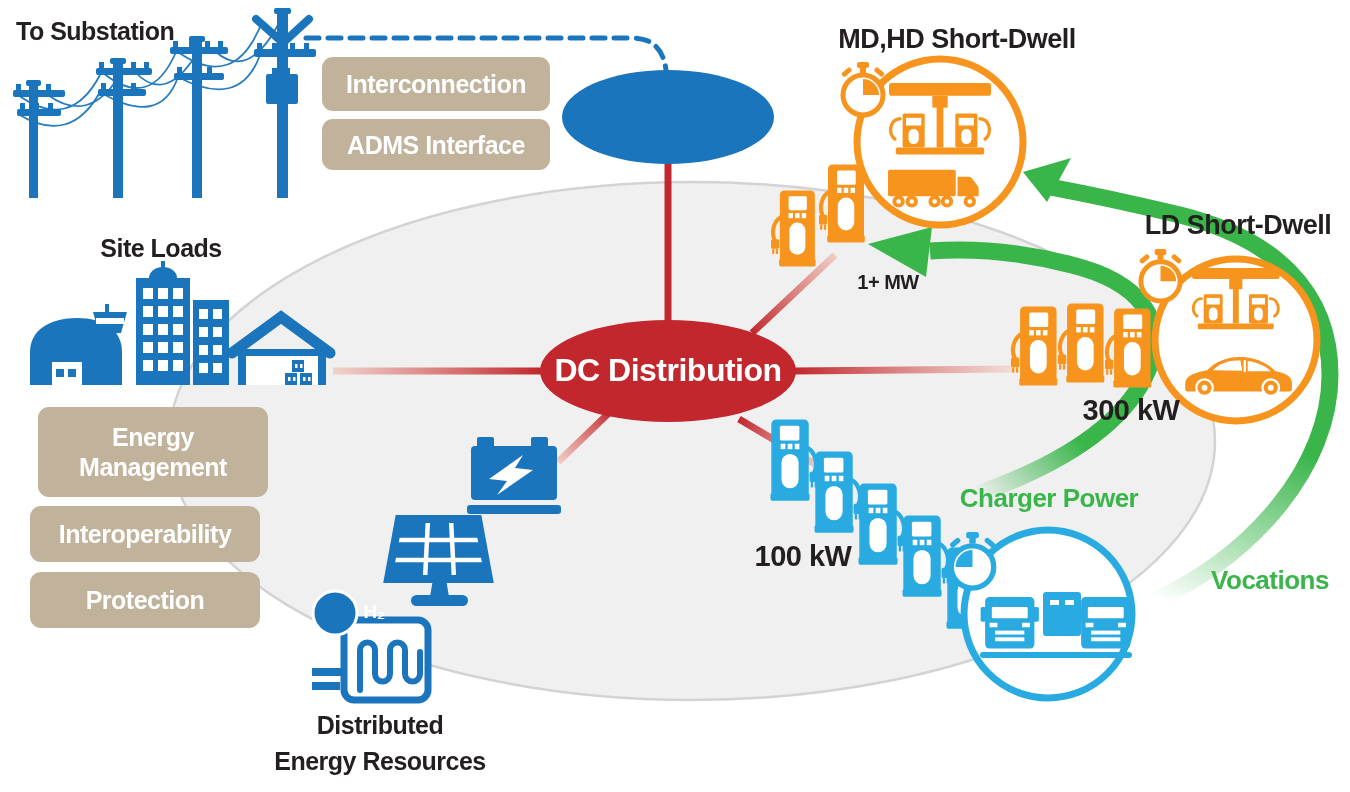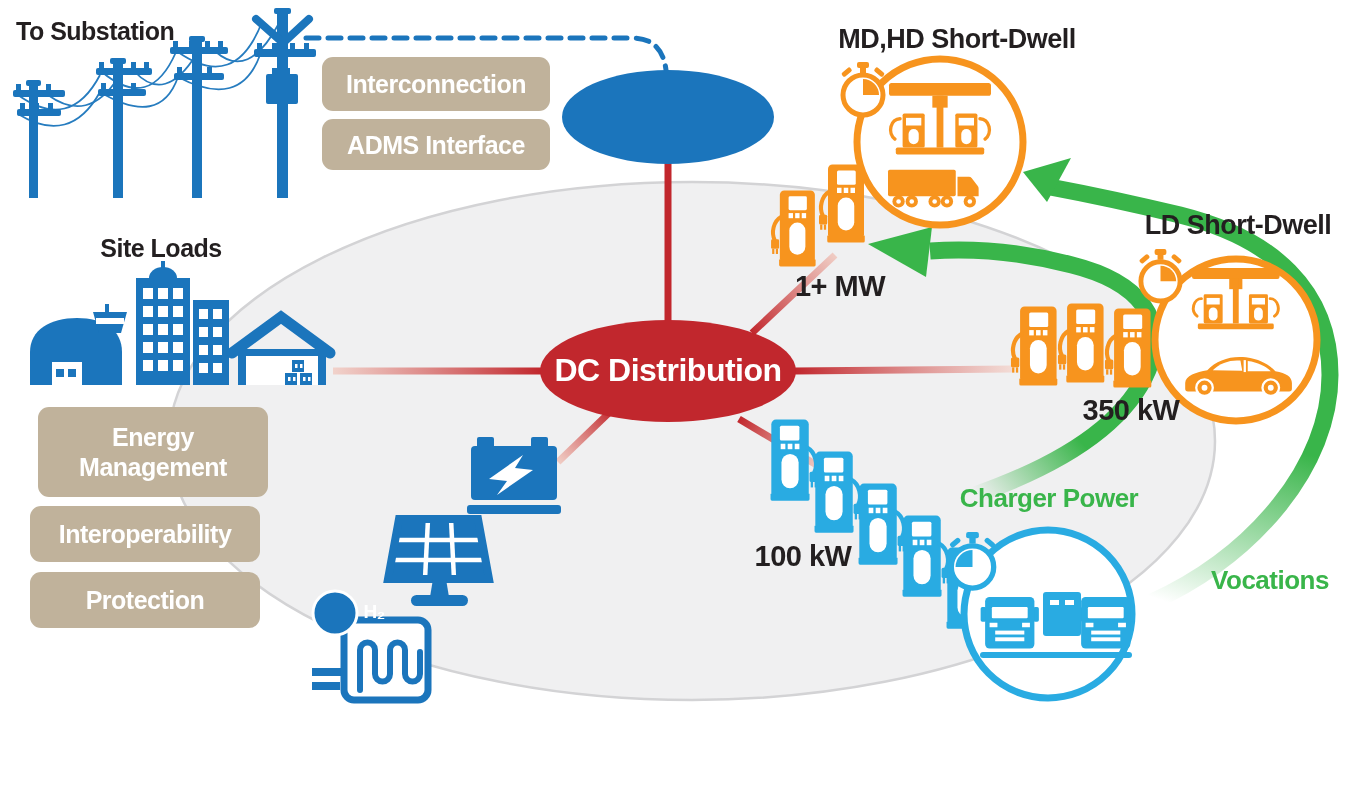--- a/index.html
+++ b/index.html
@@ -392,23 +392,27 @@
   <span>Interoperability</span>
 </div>
 <div class="tanbox" style="left:30px;top:572px;width:230px;height:56px;font-size:25px;">
   <span>Protection</span>
 </div>
 
 <div class="lbl white" style="left:668px;top:353px;font-size:32px;">DC Distribution</div>
 
 <div class="lbl white" style="left:335px;top:602px;font-size:19px;margin-left:39px;">H₂</div>
 
-
-<div class="lbl" style="left:840px;top:271px;font-size:29px;">1+ MW</div>
-<div class="lbl" style="left:1131px;top:395px;font-size:29px;">350 kW</div>
+<div class="lbl" style="left:380px;top:707px;font-size:25px;text-align:center;line-height:1.45;">
+  <div>Distributed</div>
+  <div>Energy Resources</div>
+</div>
+
+<div class="lbl" style="left:888px;top:271px;font-size:20px;">1+ MW</div>
+<div class="lbl" style="left:1131px;top:395px;font-size:29px;">300 kW</div>
 <div class="lbl" style="left:803px;top:541px;font-size:29px;">100 kW</div>
 
 <div class="lbl" style="left:957px;top:25px;font-size:27px;">MD,HD Short-Dwell</div>
 <div class="lbl" style="left:1238px;top:211px;font-size:27px;">LD Short-Dwell</div>
 
 <div class="lbl green" style="left:1049px;top:484px;font-size:26px;">Charger Power</div>
 <div class="lbl green" style="left:1270px;top:566px;font-size:26px;">Vocations</div>
 
 
 </div>

